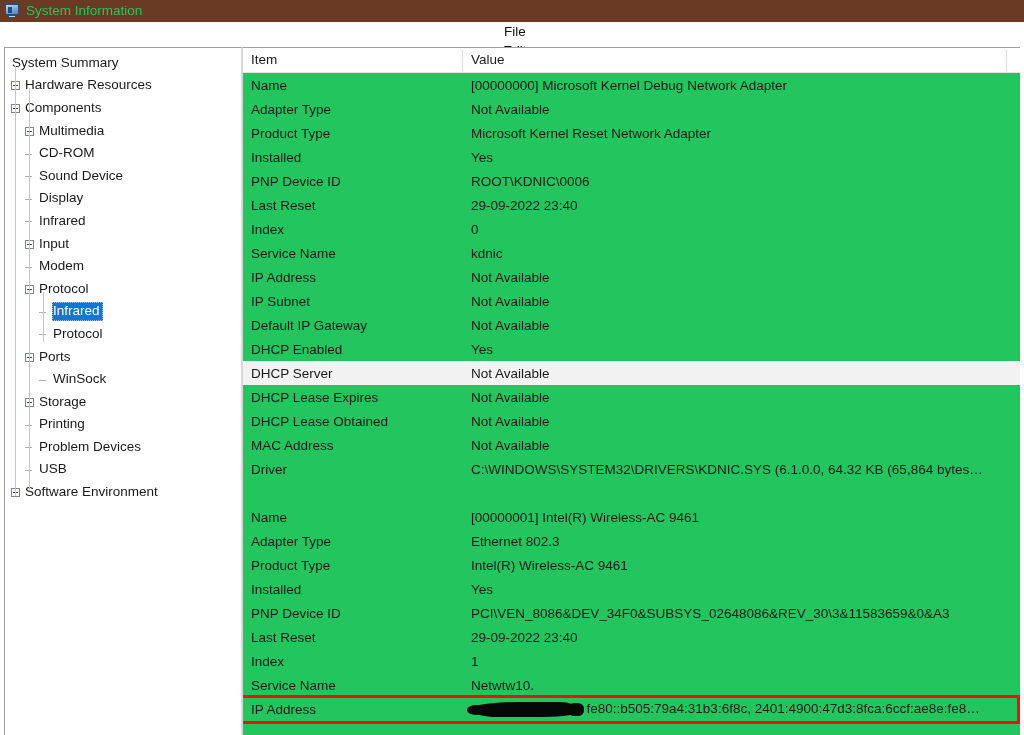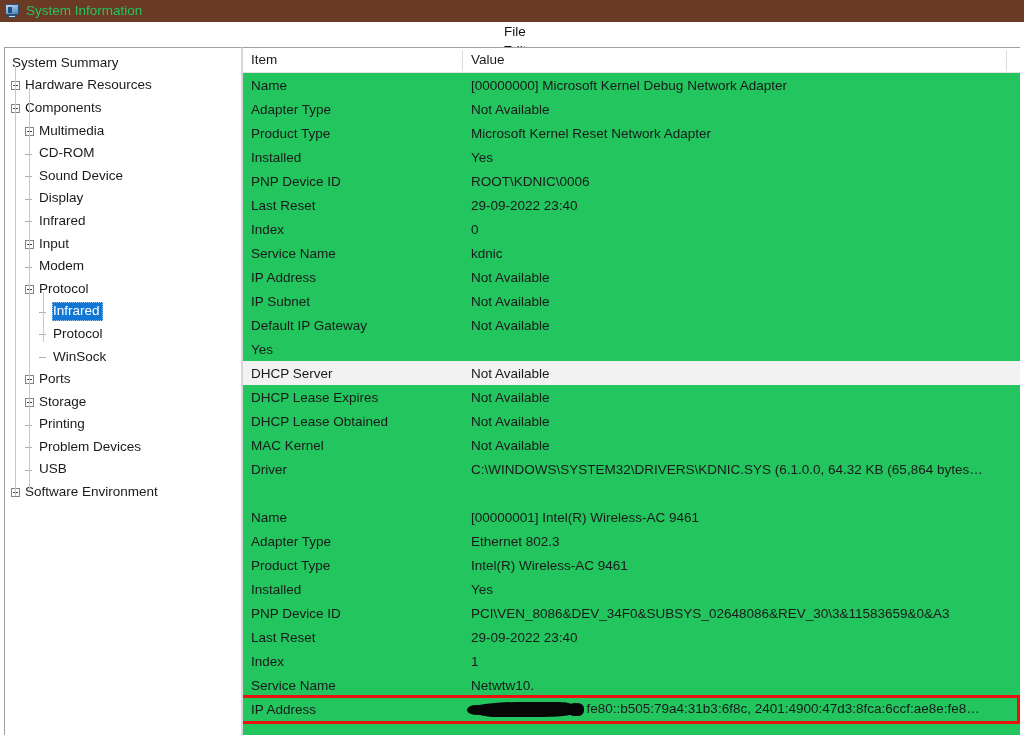--- a/index.html
+++ b/index.html
@@ -359,28 +359,28 @@
           <div class="tree-indent" style="width: 34px;"></div>
           <div class="stub"></div>
           <div class="tree-label">Infrared</div>
         </div>
         <div class="tree-row">
           <div class="tree-indent" style="width: 34px;"></div>
           <div class="stub"></div>
           <div class="tree-label">Protocol</div>
         </div>
         <div class="tree-row">
-          <div class="tree-indent" style="width: 34px;"></div>
-          <div class="stub"></div>
-          <div class="tree-label">WinSock</div>
-        </div>
-        <div class="tree-row">
           <div class="tree-indent" style="width: 20px;"></div>
           <div class="toggle-box plus"></div>
           <div class="tree-label">Ports</div>
+        </div>
+        <div class="tree-row">
+          <div class="tree-indent" style="width: 34px;"></div>
+          <div class="stub"></div>
+          <div class="tree-label">WinSock</div>
         </div>
         <div class="tree-row">
           <div class="tree-indent" style="width: 20px;"></div>
           <div class="toggle-box plus"></div>
           <div class="tree-label">Storage</div>
         </div>
         <div class="tree-row">
           <div class="tree-indent" style="width: 20px;"></div>
           <div class="stub"></div>
           <div class="tree-label">Printing</div>
@@ -450,36 +450,37 @@
         </div>
         <div class="row">
           <div class="cell item-col">IP Subnet</div>
           <div class="cell value-col">Not Available</div>
         </div>
         <div class="row">
           <div class="cell item-col">Default IP Gateway</div>
           <div class="cell value-col">Not Available</div>
         </div>
         <div class="row">
+          <div class="cell item-col">DHCP Enabled</div>
           <div class="cell value-col">Yes</div>
         </div>
         <div class="row alt">
           <div class="cell item-col">DHCP Server</div>
           <div class="cell value-col">Not Available</div>
         </div>
         <div class="row">
           <div class="cell item-col">DHCP Lease Expires</div>
           <div class="cell value-col">Not Available</div>
         </div>
         <div class="row">
           <div class="cell item-col">DHCP Lease Obtained</div>
           <div class="cell value-col">Not Available</div>
         </div>
         <div class="row">
-          <div class="cell item-col">MAC Kernel</div>
+          <div class="cell item-col">MAC Address</div>
           <div class="cell value-col">Not Available</div>
         </div>
         <div class="row">
           <div class="cell item-col">Driver</div>
           <div class="cell value-col">C:\WINDOWS\SYSTEM32\DRIVERS\KDNIC.SYS (6.1.0.0, 64.32 KB (65,864 bytes…</div>
         </div>
         <div class="row spacer">
           <div class="cell item-col"></div>
           <div class="cell value-col"></div>
         </div>

